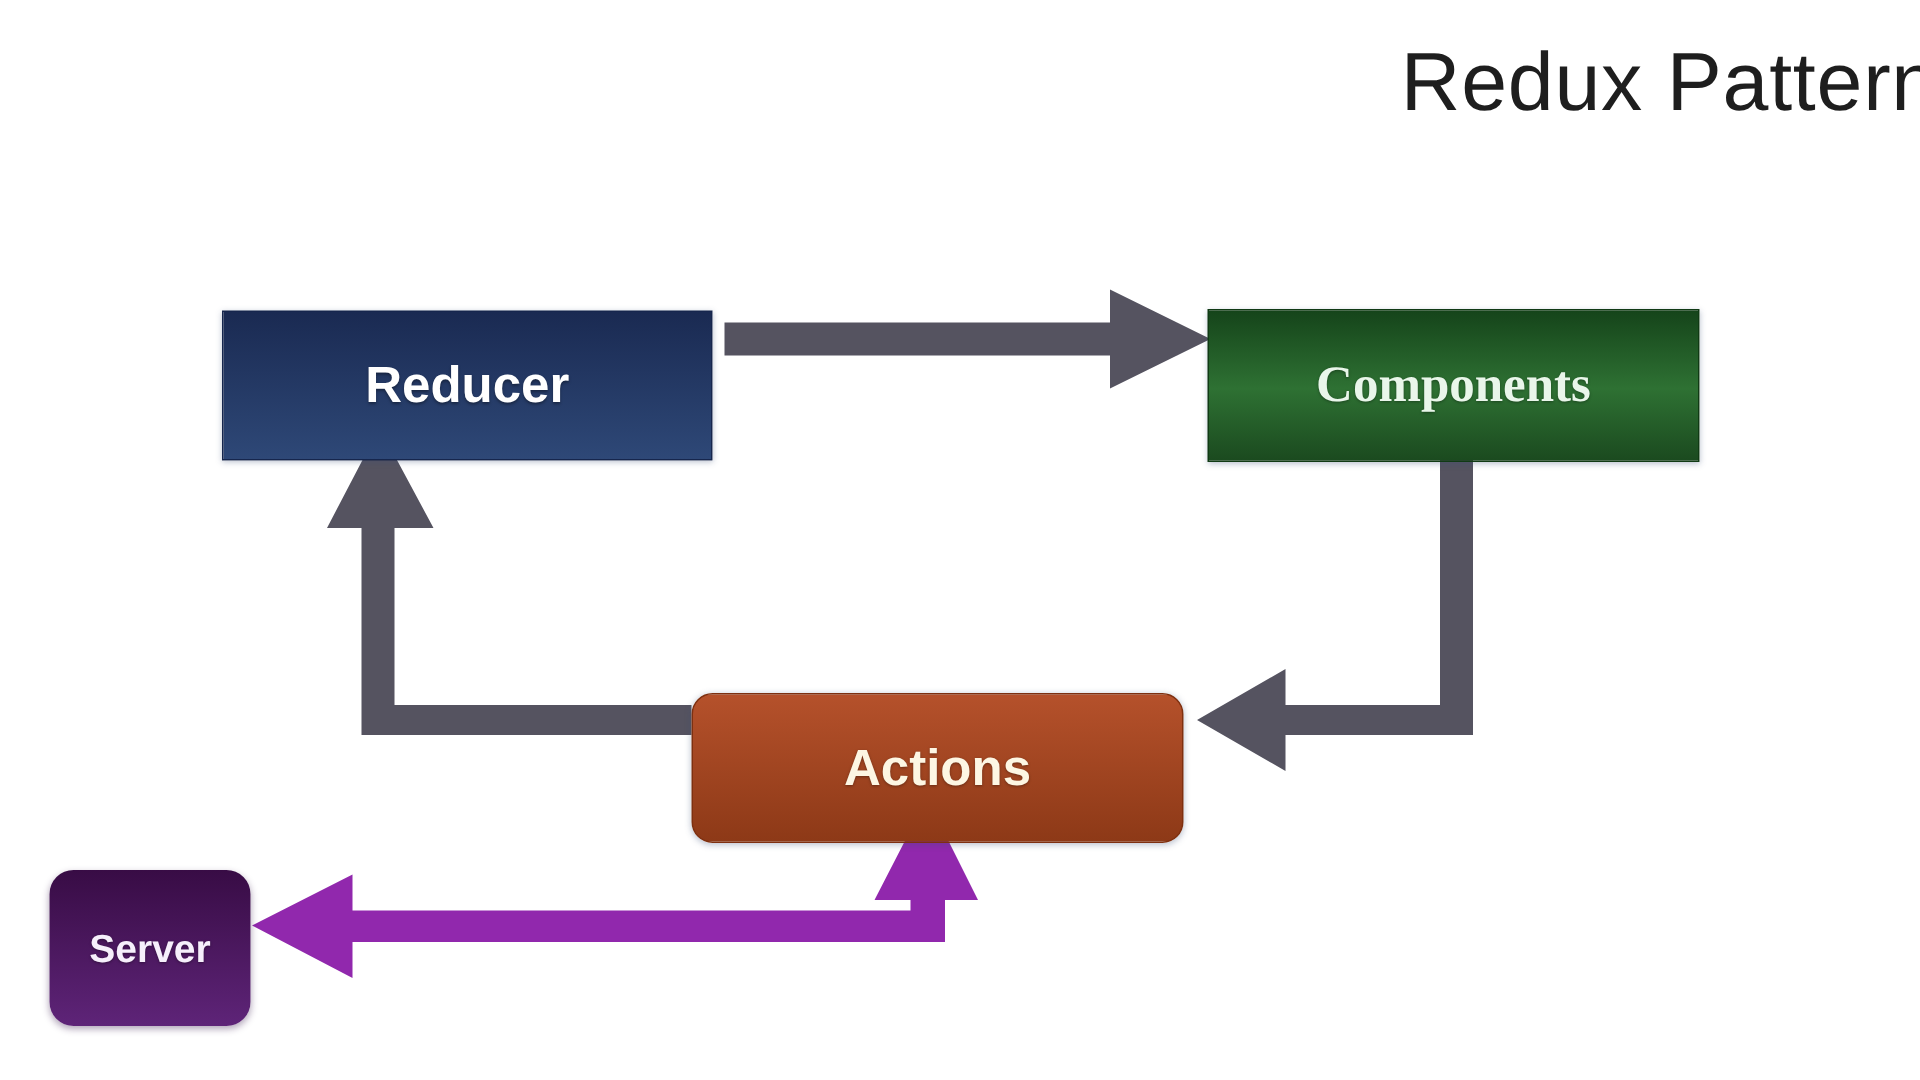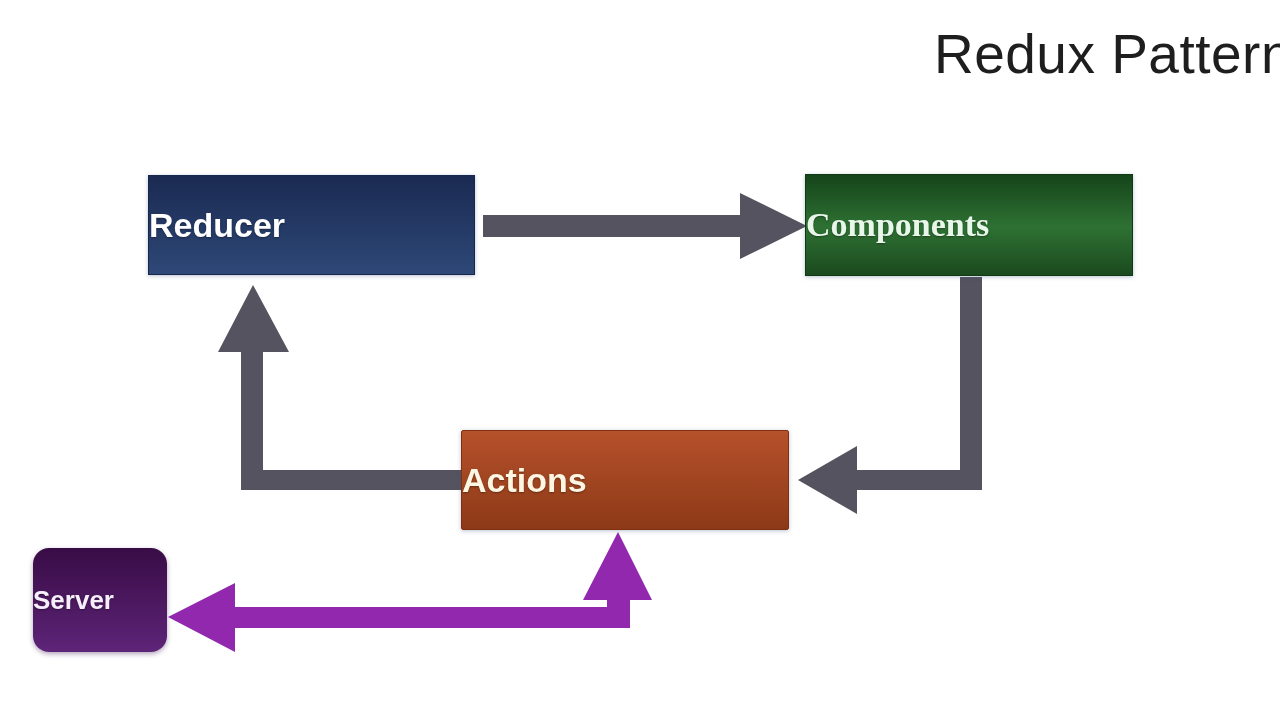--- a/index.html
+++ b/index.html
@@ -20,42 +20,43 @@
   }
   .title{
     position:absolute; left:0; top:22px; width:100%;
     text-align:right; font-size:55px; font-weight:500;
     letter-spacing:0.5px; color:var(--title-color);padding-left:12px;
   }
   .arrows{ position:absolute; left:0; top:0; width:1280px; height:720px; }
   .arrow-gray{ fill:var(--arrow-gray); }
   .arrow-purple{ fill:var(--arrow-purple); }
   .node{
-    position:absolute; display:flex; align-items:center; justify-content:flex-start;
+    position:absolute; display:flex; align-items:center; justify-content:center;
     color:#fff; font-weight:bold; font-size:34px;
     text-shadow:0 1px 2px rgba(0,0,0,0.35);
     box-shadow:0 1px 4px rgba(60,80,120,0.35);
     box-sizing:border-box;
+    margin-top:32px;
   }
   .node-reducer{
     left:148px; top:175px; width:327px; height:100px;
     background:linear-gradient(to bottom, var(--reducer-top), var(--reducer-bottom));
     border:1px solid #16264d;
   }
   .node-components{
     left:805px; top:174px; width:328px; height:102px;
     background:linear-gradient(to bottom, var(--components-top), var(--components-mid) 52%, var(--components-bottom));
     border:1px solid #103a14;
     color:#e9f6ea;
     font-family:Liberation Serif, serif;
   }
   .node-actions{
     left:461px; top:430px; width:328px; height:100px;
     background:linear-gradient(to bottom, var(--actions-top), var(--actions-bottom));
-    border:1px solid #7e3010; border-radius:2px;
+    border:1px solid #7e3010; border-radius:14px;
     color:#fdf6e3;
   }
   .node-server{
     left:33px; top:548px; width:134px; height:104px;
     background:linear-gradient(to bottom, var(--server-top), var(--server-bottom));
     border-radius:16px;
     font-size:26px; font-weight:600; color:#f6effb;
     box-shadow:0 2px 5px rgba(60,30,80,0.4);
   }
 </style>

